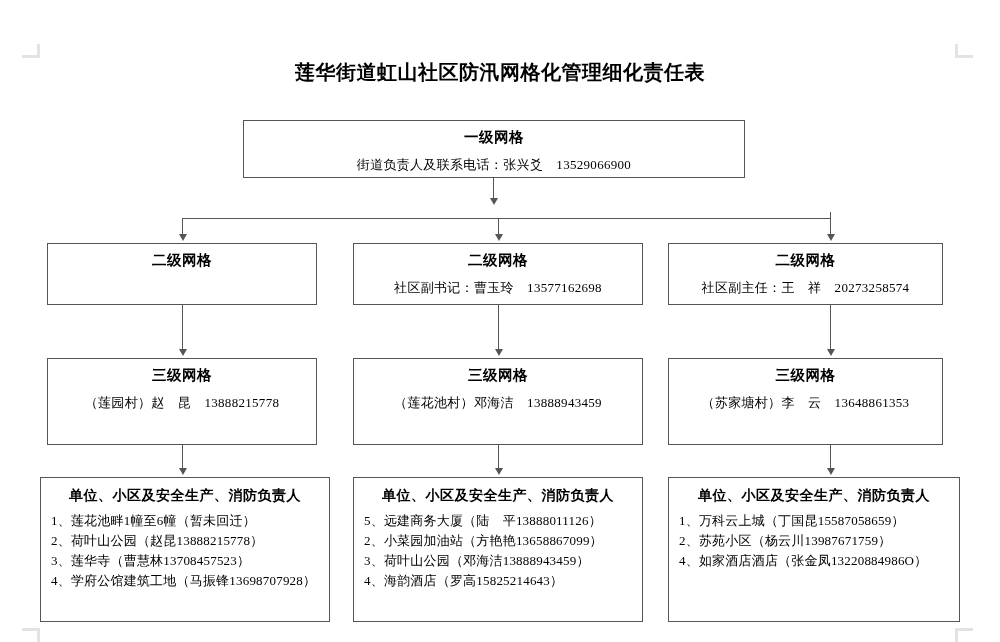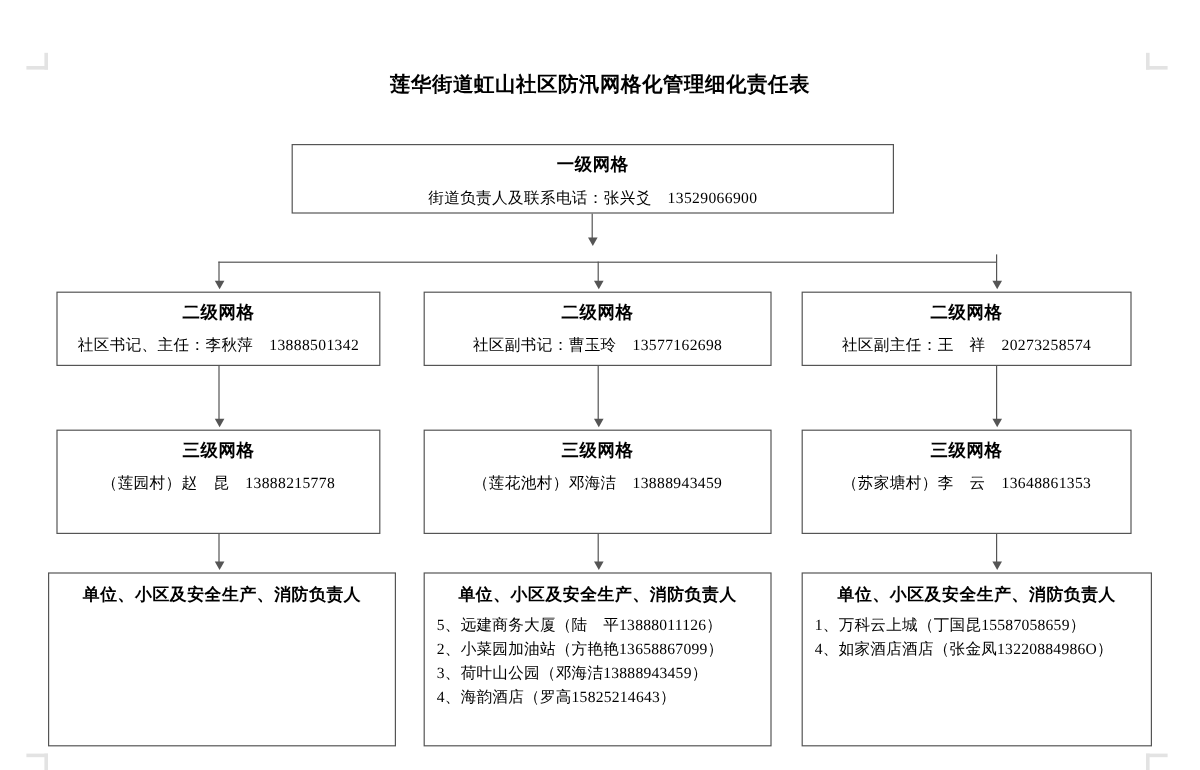--- a/index.html
+++ b/index.html
@@ -50,21 +50,21 @@
   .corner.br::before { left: 0; top: 0; }
   .corner.br::after  { left: 0; bottom: 0; }
 
   
   #doc-title {
     position: absolute;
     left: 0;
     top: 59px;
     width: 1000px;
     text-align: center;
-    font-size: 17px;
+    font-size: 20px;
     font-weight: bold;
     letter-spacing: 0.5px;
     font-family: "Liberation Serif", "DejaVu Serif", serif;
   }
 
   
   .node {
     position: absolute;
     border: 1px solid #555555;
     background: #ffffff;
@@ -148,21 +148,20 @@
   <div class="arrowhead" style="left:179px; top:234px;"></div>
 
   <div class="vline" style="left:498px; top:218px; height:18px;"></div>
   <div class="arrowhead" style="left:495px; top:234px;"></div>
 
   <div class="vline" style="left:830px; top:212px; height:24px;"></div>
   <div class="arrowhead" style="left:827px; top:234px;"></div>
 
   <div class="node" style="left:47px; top:243px; width:270px; height:62px;">
     <div class="node-title">二级网格</div>
-    <div class="node-sub">社区书记、主任：李秋萍　13888501342</div>
   </div>
 
   <div class="node" style="left:353px; top:243px; width:290px; height:62px;">
     <div class="node-title">二级网格</div>
     <div class="node-sub">社区副书记：曹玉玲　13577162698</div>
   </div>
 
   <div class="node" style="left:668px; top:243px; width:275px; height:62px;">
     <div class="node-title">二级网格</div>
     <div class="node-sub">社区副主任：王　祥　20273258574</div>
@@ -196,33 +195,40 @@
   <div class="arrowhead" style="left:179px; top:468px;"></div>
 
   <div class="vline" style="left:498px; top:445px; height:25px;"></div>
   <div class="arrowhead" style="left:495px; top:468px;"></div>
 
   <div class="vline" style="left:830px; top:445px; height:25px;"></div>
   <div class="arrowhead" style="left:827px; top:468px;"></div>
 
   <div class="node listbox" style="left:40px; top:477px; width:290px; height:145px;">
     <div class="node-title">单位、小区及安全生产、消防负责人</div>
+    <ul>
+      <li>1、莲花池畔1幢至6幢（暂未回迁）</li>
+      <li>2、荷叶山公园（赵昆13888215778）</li>
+      <li>3、莲华寺（曹慧林13708457523）</li>
+      <li>4、学府公馆建筑工地（马振锋13698707928）</li>
+    </ul>
   </div>
 
   <div class="node listbox" style="left:353px; top:477px; width:290px; height:145px;">
     <div class="node-title">单位、小区及安全生产、消防负责人</div>
     <ul>
       <li>5、远建商务大厦（陆　平13888011126）</li>
       <li>2、小菜园加油站（方艳艳13658867099）</li>
       <li>3、荷叶山公园（邓海洁13888943459）</li>
       <li>4、海韵酒店（罗高15825214643）</li>
     </ul>
   </div>
 
   <div class="node listbox" style="left:668px; top:477px; width:292px; height:145px;">
     <div class="node-title">单位、小区及安全生产、消防负责人</div>
     <ul>
       <li>1、万科云上城（丁国昆15587058659）</li>
+      <li>2、苏苑小区（杨云川13987671759）</li>
       <li>4、如家酒店酒店（张金凤13220884986O）</li>
     </ul>
   </div>
 
 </div>
 
 </body></html>

